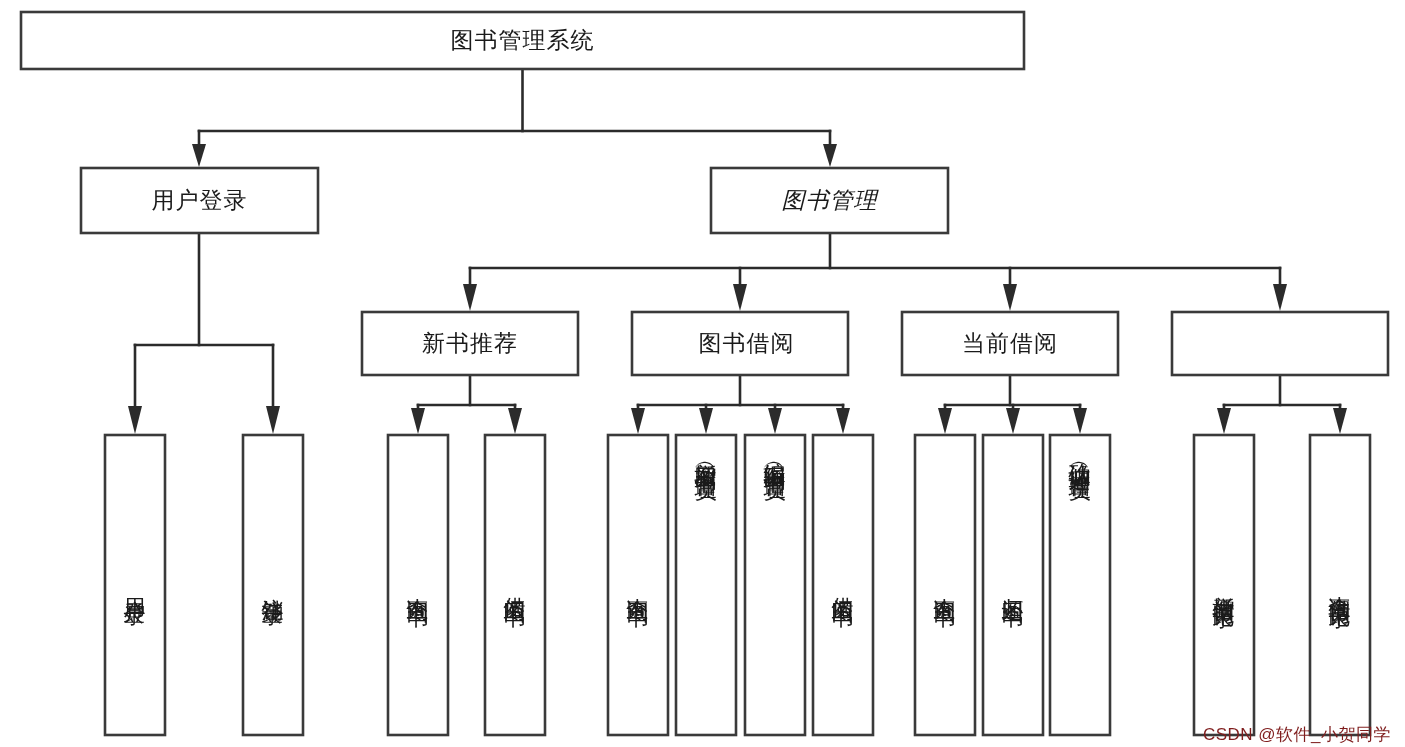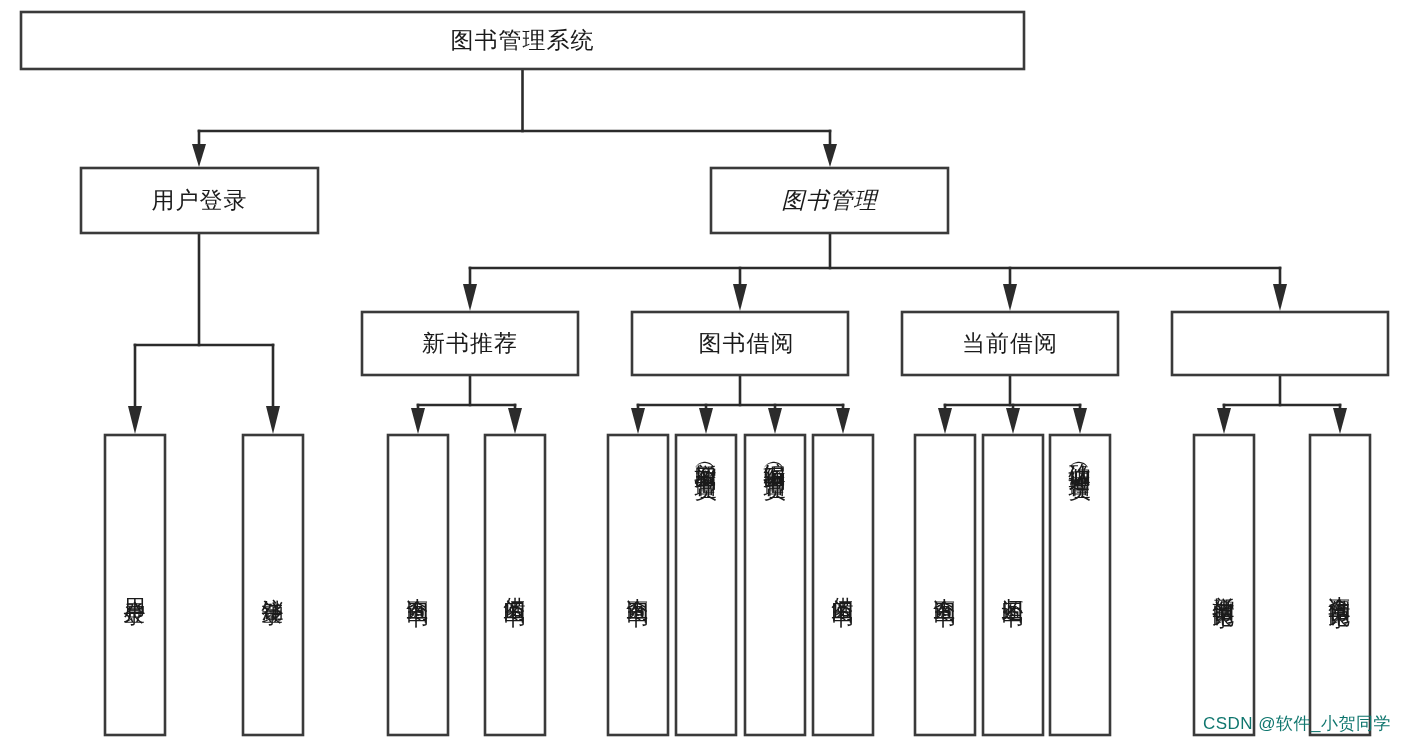--- a/index.html
+++ b/index.html
@@ -69,24 +69,24 @@
   .hlabel-text {
     font-family: "Liberation Sans", "DejaVu Sans", sans-serif;
     font-size: 23px;
     color: #1a1a1a;
     white-space: nowrap;
     letter-spacing: 1px;
   }
   #watermark {
     position: absolute;
     right: 14px;
-    bottom: 12px;
+    bottom: 1px;
     font-family: "Liberation Sans", "DejaVu Sans", sans-serif;
     font-size: 17px;
-    color: #0f766e;
+    color: #7f1d1d;
     letter-spacing: 0.5px;
     white-space: nowrap;
     pointer-events: none;
   }
 </style>
 </head>
 <body>
 
 <div id="diagram-root">
 

